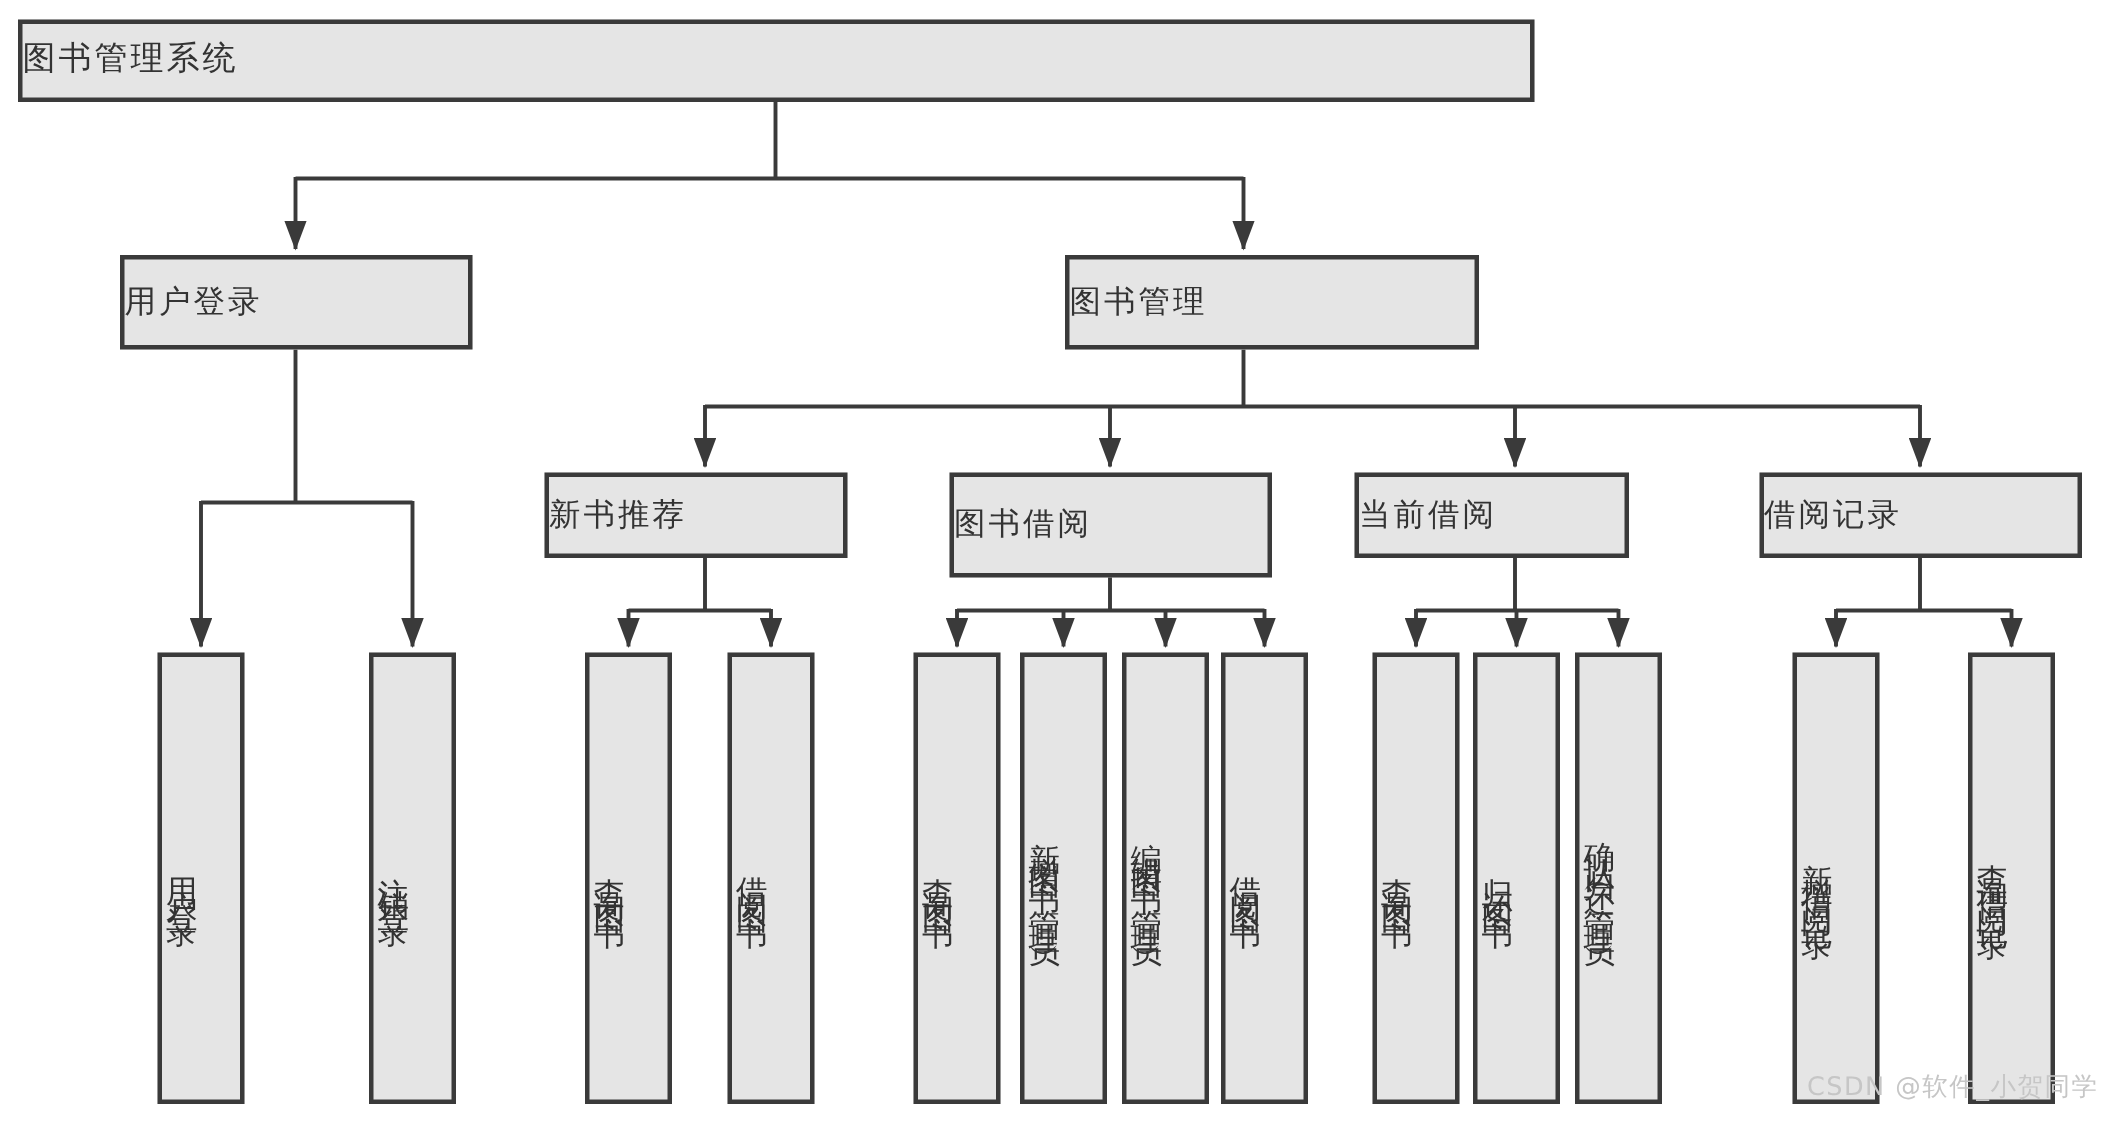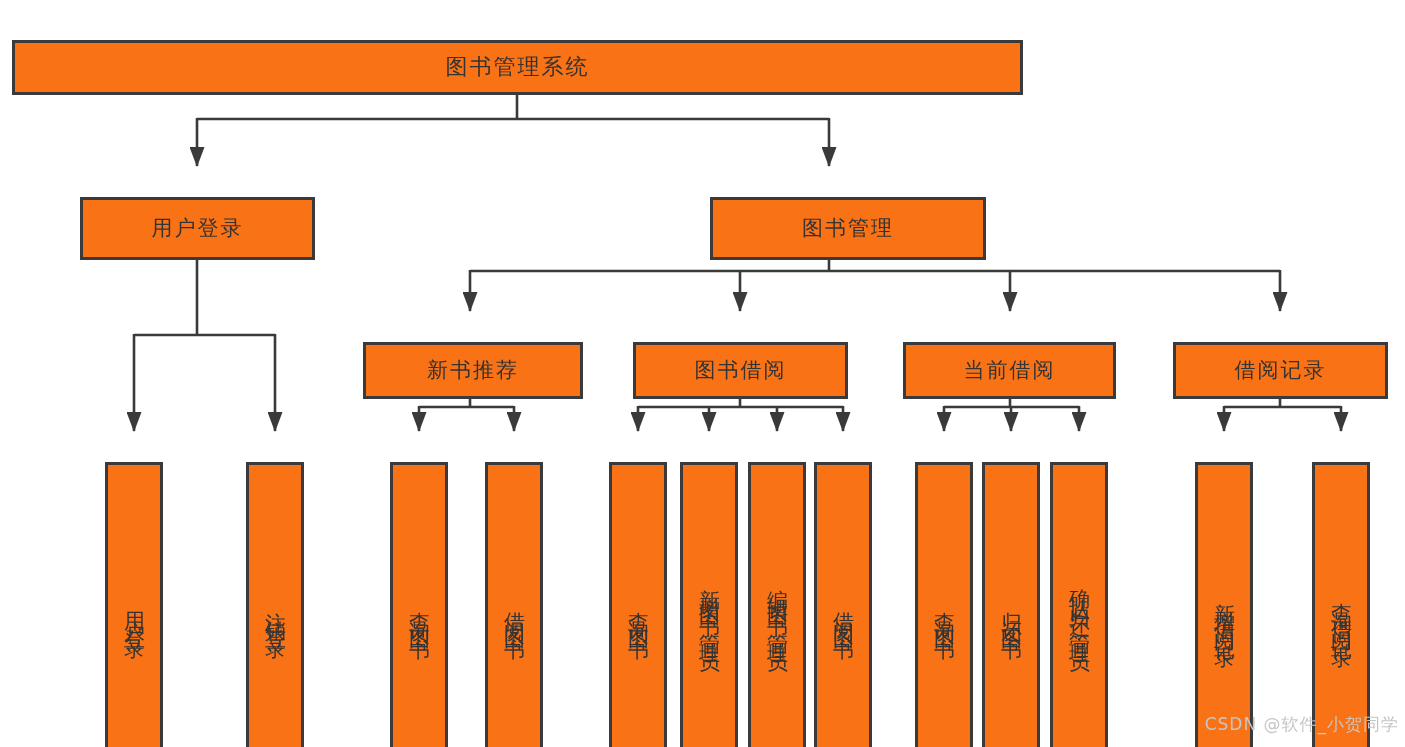--- a/index.html
+++ b/index.html
@@ -34,26 +34,24 @@
     fill:none;
   }
   .connectors .arrowfill{
     fill:var(--line);
     stroke:none;
   }
   .node{
     position:absolute;
     box-sizing:border-box;
     border:3px solid var(--border);
-    background:#f97316;
+    background:#e5e5e5;
     display:flex;
     align-items:center;
-    justify-content:center;
     text-align:center;
-    margin-top:27px;
   }
   .node .label{
     color:var(--text);
     line-height:1.2;
     white-space:nowrap;
   }
   .node.h .label{
     font-size:21px;
     letter-spacing:2px;
   }
@@ -128,27 +126,27 @@
     <span class="label">图书管理系统</span>
   </div>
 
   <div class="node h" style="left:80px;top:170px;width:235px;height:63px">
     <span class="label">用户登录</span>
   </div>
   <div class="node h" style="left:710px;top:170px;width:276px;height:63px">
     <span class="label">图书管理</span>
   </div>
 
-  <div class="node h" style="left:363px;top:315px;width:220px;height:57px">
+  <div class="node h" style="left:363px;top:315px;width:202px;height:57px">
     <span class="label">新书推荐</span>
   </div>
-  <div class="node h" style="left:633px;top:315px;width:215px;height:57px">
+  <div class="node h" style="left:633px;top:315px;width:215px;height:70px">
     <span class="label">图书借阅</span>
   </div>
-  <div class="node h" style="left:903px;top:315px;width:213px;height:57px">
+  <div class="node h" style="left:903px;top:315px;width:183px;height:57px">
     <span class="label">当前借阅</span>
   </div>
   <div class="node h" style="left:1173px;top:315px;width:215px;height:57px">
     <span class="label">借阅记录</span>
   </div>
 
   <div class="node v" style="left:105px;top:435px;width:58px;height:301px">
     <span class="label">用户登录</span>
   </div>
   <div class="node v" style="left:246px;top:435px;width:58px;height:301px">

